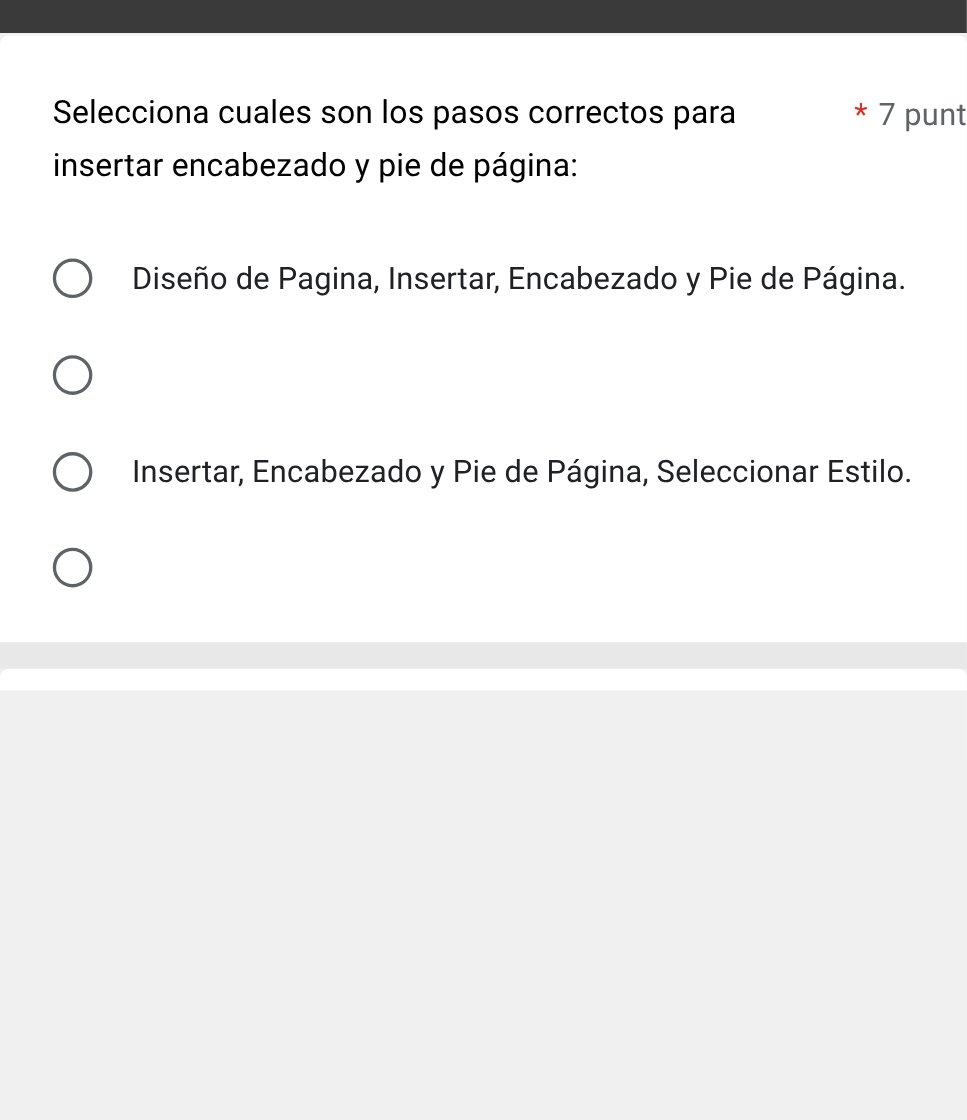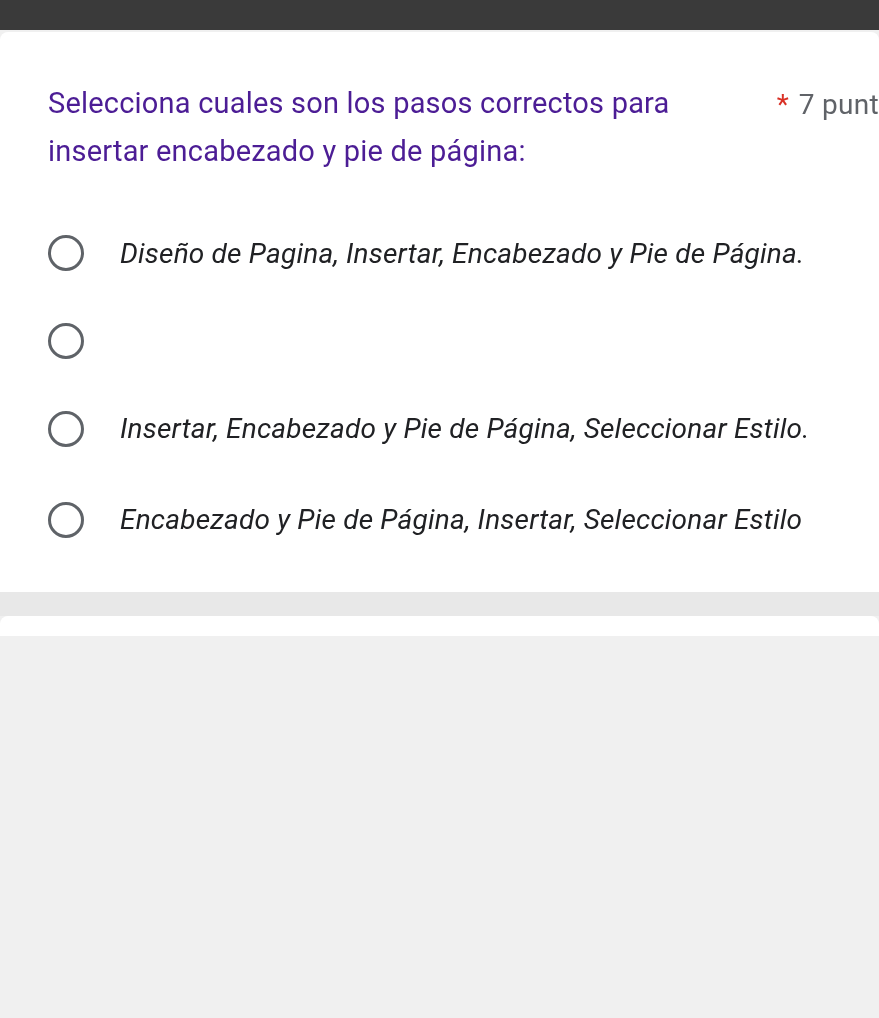--- a/index.html
+++ b/index.html
@@ -29,21 +29,21 @@
     }
     
     .question-header {
       display: flex;
       align-items: flex-start;
       margin-bottom: 56px;
     }
     
     .question-text {
       font-size: 29px;
-      color: #4c1d95;
+      color: #000000;
       line-height: 1.65;
       letter-spacing: 0.2px;
       flex: 1;
       padding-right: 20px;
     }
     
     .points-section {
       display: flex;
       align-items: baseline;
       gap: 10px;
@@ -60,21 +60,20 @@
     .points-text {
       color: #606368;
       font-size: 28px;
       letter-spacing: 0.3px;
     }
     
     .options-list {
       display: flex;
       flex-direction: column;
       gap: 48px;
-      font-style: italic;
     }
     
     .option-row {
       display: flex;
       align-items: center;
       gap: 36px;
       cursor: pointer;
     }
     
     .radio-circle {
@@ -124,19 +123,18 @@
     </div>
     <div class="option-row">
       <div class="radio-circle"></div>
     </div>
     <div class="option-row">
       <div class="radio-circle"></div>
       <div class="option-label">Insertar, Encabezado y Pie de Página, Seleccionar Estilo.</div>
     </div>
     <div class="option-row">
       <div class="radio-circle"></div>
-      <div class="option-label">Encabezado y Pie de Página, Insertar, Seleccionar Estilo</div>
     </div>
   </div>
 </div>
 
 <div class="bottom-gap"></div>
 <div class="next-card"></div>
 
 </body></html>

